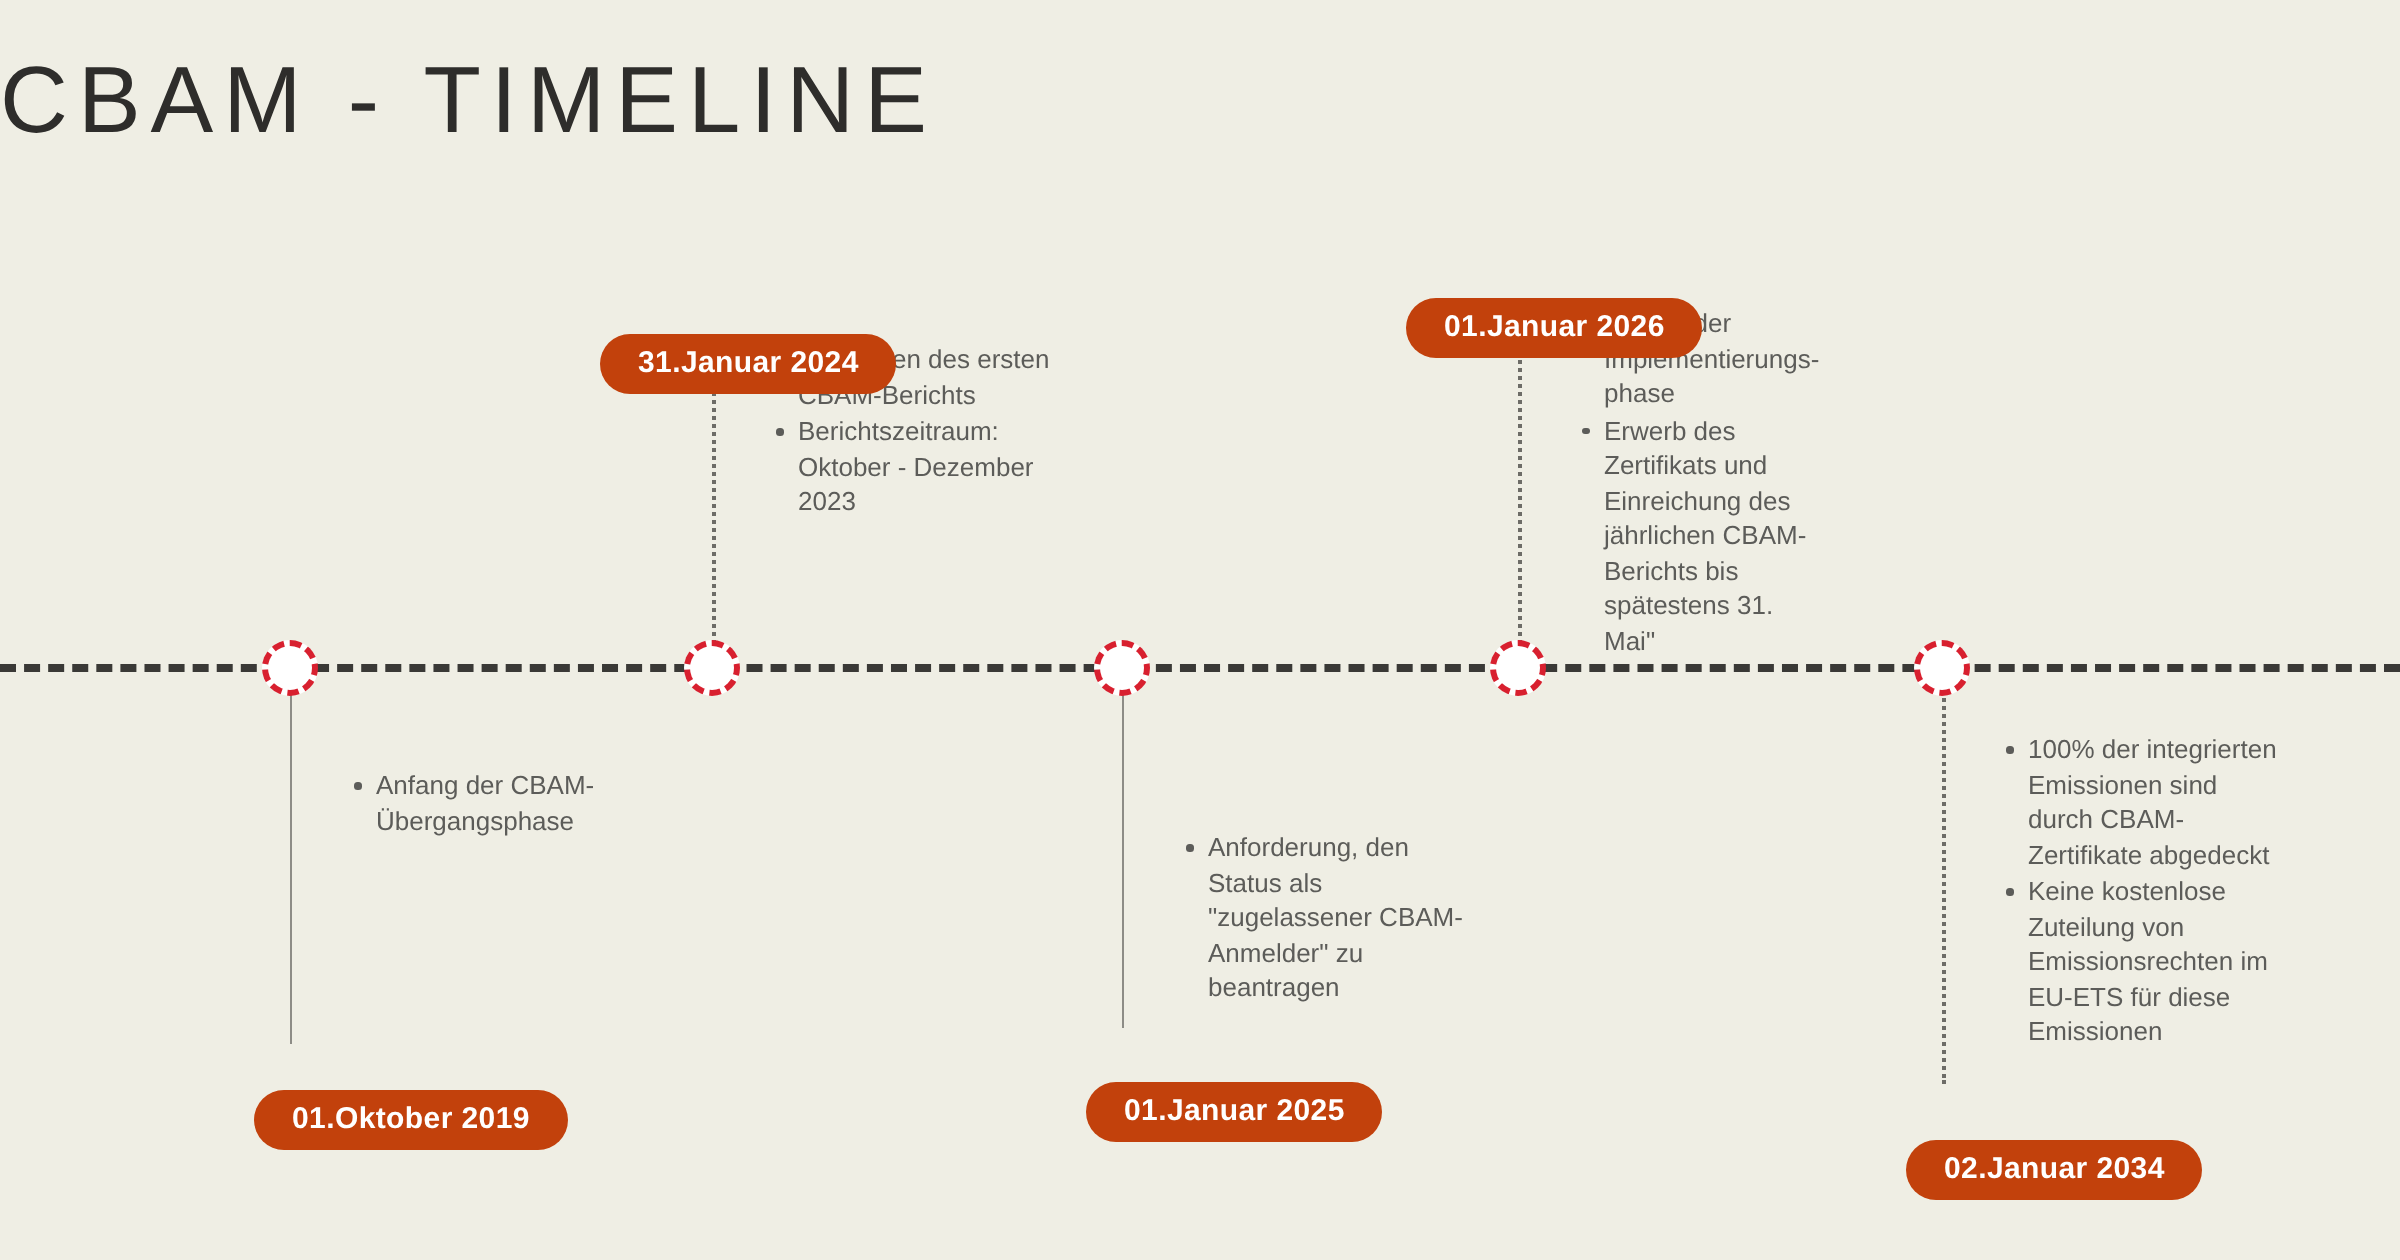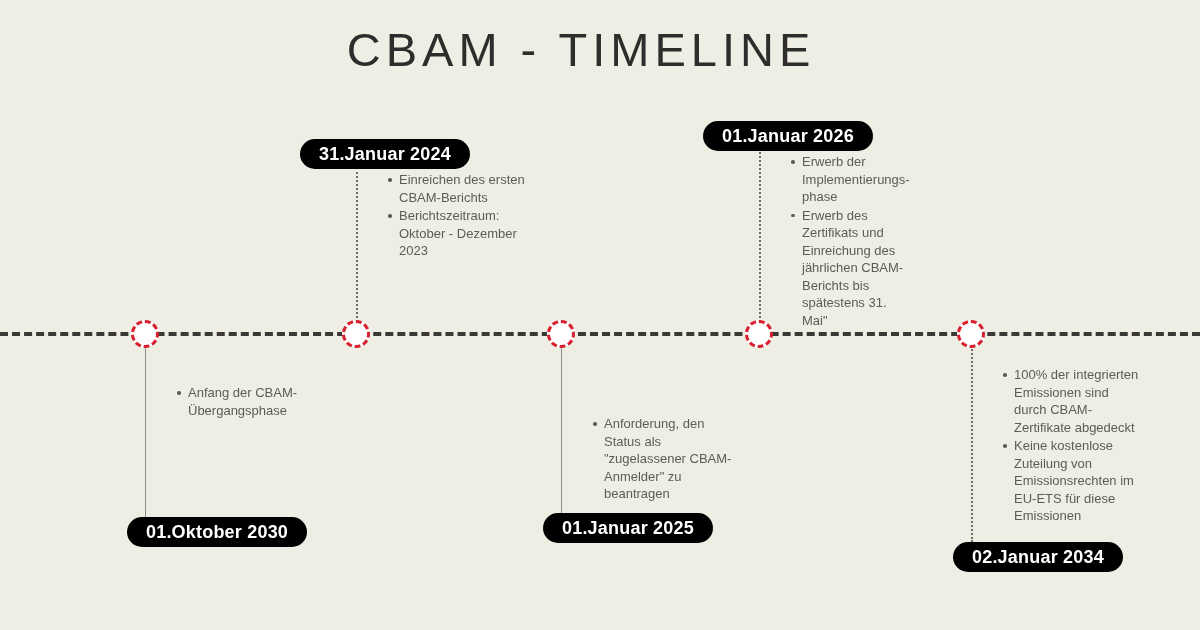--- a/index.html
+++ b/index.html
@@ -19,27 +19,25 @@
     height: 630px;
     background: #efeee4;
   }
 
   
   .title {
     position: absolute;
     top: 22px;
     left: 0;
     width: 1108px;
-    text-align: center;
     font-size: 47px;
     font-weight: 300;
     letter-spacing: 5px;
     color: #2e2d2b;
     white-space: nowrap;
-    margin-left: 27px;
   }
 
   
   .axis {
     position: absolute;
     left: 0;
     top: 332px;
     width: 1200px;
     height: 0;
     border-top: 4px dashed #3a3936;
@@ -76,28 +74,29 @@
   }
   .connector.solid  { border-left: 1px solid #8d8c86; }
   .connector.dotted { border-left: 2px dotted #6d6c67; }
 
   
   .pill {
     position: absolute;
     height: 30px;
     line-height: 30px;
     padding: 0 19px;
-    background: #000000;
+    background: #c2410c;
     color: #ffffff;
     border-radius: 16px;
-    font-size: 18px;
+    font-size: 15px;
     font-weight: bold;
     letter-spacing: .2px;
     white-space: nowrap;
     z-index: 4;
+    margin-top: 28px;
   }
 
   
   .bullets {
     position: absolute;
     margin: 0;
     padding: 0 0 0 15px;
     list-style: none;
     color: #5c5c59;
     font-size: 13px;
@@ -137,21 +136,21 @@
   <div class="title">CBAM - TIMELINE</div>
 
   <div class="axis"></div>
 
   <div class="milestone below" style="left:145px">
     <div class="marker"></div>
     <div class="connector solid" style="height:188px"></div>
     <ul class="bullets" style="top:384px; width:124px">
       <li>Anfang der CBAM-Übergangsphase</li>
     </ul>
-    <div class="pill" style="top:517px">01.Oktober 2030</div>
+    <div class="pill" style="top:517px">01.Oktober 2019</div>
   </div>
 
   <div class="milestone above" style="left:356px">
     <div class="marker"></div>
     <div class="connector dotted" style="height:167px"></div>
     <ul class="bullets" style="top:171px; width:128px">
       <li>Einreichen des ersten CBAM-Berichts</li>
       <li>Berichtszeitraum: Oktober - Dezember 2023</li>
     </ul>
     <div class="pill" style="top:139px">31.Januar 2024</div>

